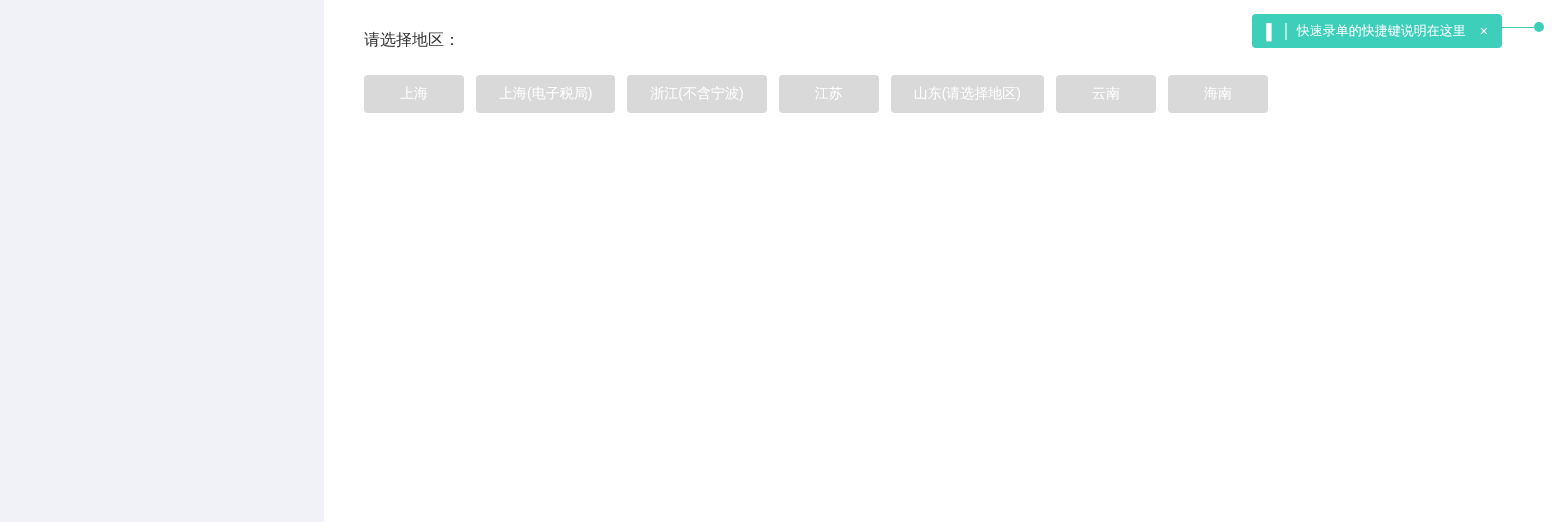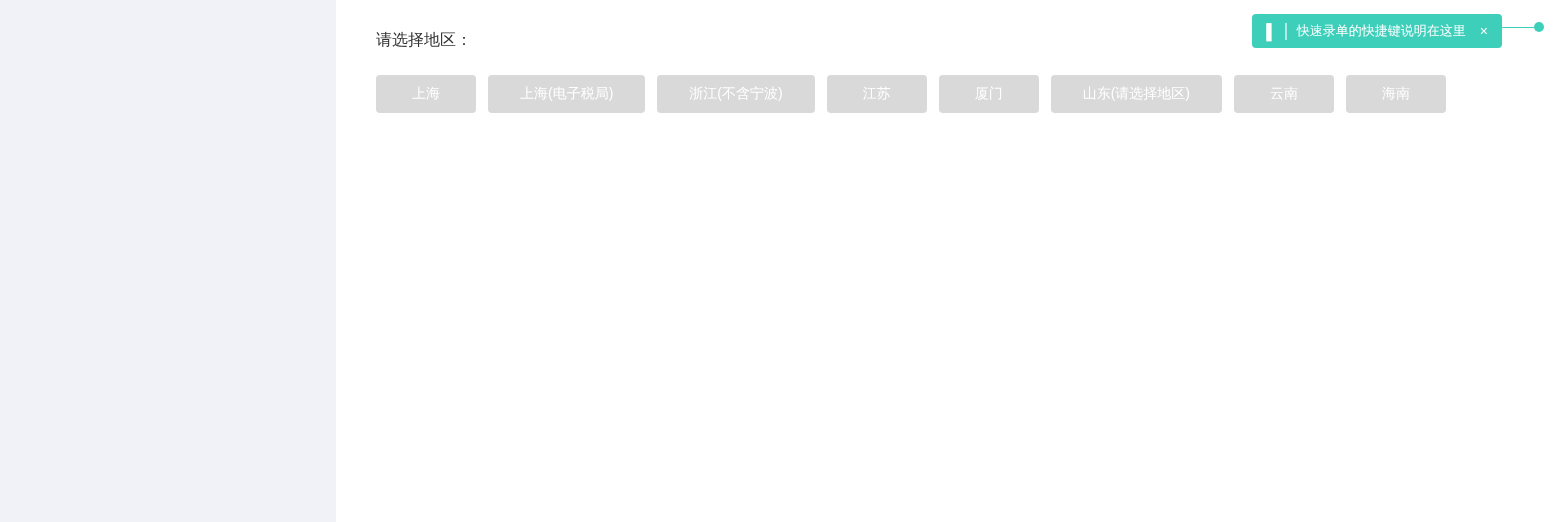--- a/index.html
+++ b/index.html
@@ -21,21 +21,21 @@
       position: absolute;
       left: 0;
       top: 0;
       width: 340px;
       height: 522px;
       background: #f0f2f7;
     }
 
     .main-content {
       position: absolute;
-      left: 336px;
+      left: 324px;
       top: 0;
       right: 0;
       height: 522px;
       background: #ffffff;
       padding: 30px 40px;
     }
 
     .page-label {
       font-size: 16px;
       color: #333;
@@ -46,21 +46,21 @@
     .region-buttons {
       display: flex;
       flex-wrap: wrap;
       gap: 12px;
     }
 
     .region-btn {
       background: #d9d9d9;
       border: none;
       border-radius: 4px;
-      padding: 10px 32px;
+      padding: 10px 23px;
       color: #fff;
       font-size: 14px;
       cursor: pointer;
       min-width: 100px;
       text-align: center;
     }
 
     
     .tooltip-bar {
       position: absolute;
@@ -122,21 +122,20 @@
 
 <div class="main-content">
   <div class="page-label">请选择地区：</div>
 
   <div class="region-buttons" id="region-buttons-container">
 
   <button class="region-btn">上海</button>
       <button class="region-btn">上海(电子税局)</button>
       <button class="region-btn">浙江(不含宁波)</button>
       <button class="region-btn">江苏</button>
-      <button class="region-btn">厦门</button>
       <button class="region-btn">山东(请选择地区)</button>
       <button class="region-btn">云南</button>
       <button class="region-btn">海南</button>
     </div>
 </div>
 
 <div class="tooltip-bar">
   <span class="bar-icon">▌</span>
   <span>快速录单的快捷键说明在这里</span>
   <button class="close-btn">×</button>

